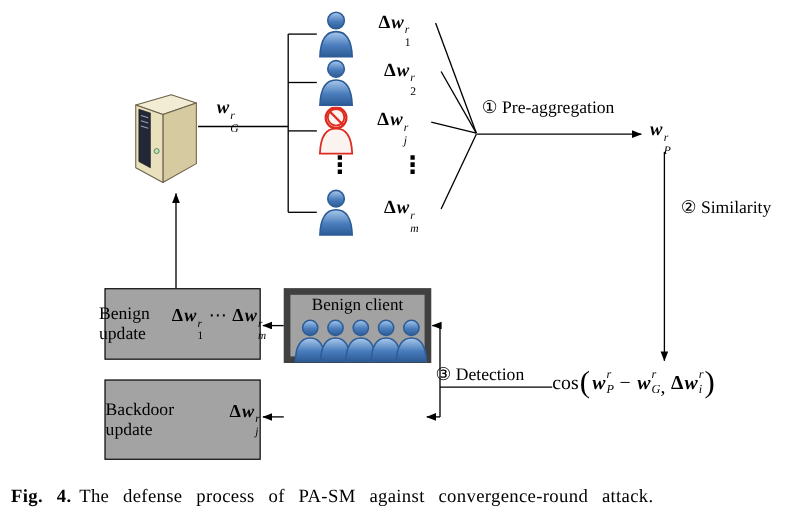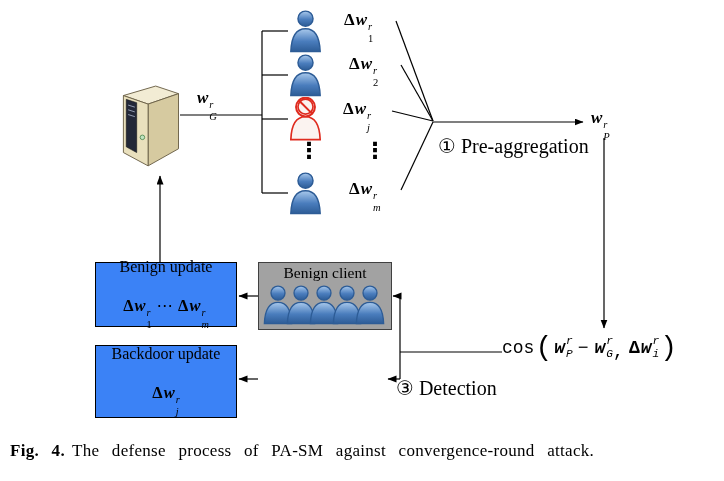--- a/index.html
+++ b/index.html
@@ -17,36 +17,35 @@
   .d { font-weight:700; }
   .w { font-weight:700; font-style:italic; margin-left:1px; }
   .ss {
     display:inline-flex; flex-direction:column; align-items:flex-start;
     font-size:0.62em; line-height:1.05; vertical-align:-0.45em; margin-left:1px; font-weight:400;
   }
   .ss .sup { font-style:italic; }
   .ss .sub { font-style:italic; margin-top:1px; }
   .ss .sub.up { font-style:normal; }
   .steplabel {
-    position:absolute; z-index:3; font-size:20px;
+    position:absolute; z-index:3; font-size:16px;
     font-family:"Liberation Serif","DejaVu Serif","DejaVu Sans",serif;
-    margin-top:46px;
   }
   .vdots {
     position:absolute; z-index:3; font-size:22px; font-weight:700; line-height:1;
     font-family:"DejaVu Sans","DejaVu Serif",sans-serif;
   }
   .gbox {
     position:absolute; z-index:2; background:var(--box_gray,#a2a2a2);
-    border:1px solid #404040; text-align:center;
+    border:6px solid #404040; text-align:center;
   }
   .gbox .title { font-size:15.5px; margin-top:1px; }
   .wbox {
-    position:absolute; z-index:2; background:#3b82f6; border:1px solid #000;
-    display:flex; flex-direction:column; align-items:center; justify-content:center; gap:20px;
+    position:absolute; z-index:2; background:#a3a3a3; border:1px solid #000;
+    display:flex; align-items:center; justify-content:center; gap:20px;
   }
   .wbox .title { font-size:16px; }
   .mline { font-size:16.5px; white-space:nowrap; }
   .cdots { margin:0 5px; font-family:"DejaVu Sans","DejaVu Serif",sans-serif; }
   .formula {
     position:absolute; z-index:3; display:flex; align-items:center;
     font-size:18px; white-space:nowrap;
     font-family:"Liberation Serif","DejaVu Serif",serif;
   }
   .formula .paren { font-size:28px; font-weight:400; line-height:1; margin:0 1px; }
@@ -155,31 +154,32 @@
       </span></span>
 
   <span class="m" style="left:349px; top:179px;"><span class="d">Δ</span><span class="w">w</span><span class="ss">
         <span class="sup">r</span>
         <span class="sub">m</span>
       </span></span>
 
   <div class="steplabel" style="left:438px; top:88px;">① Pre-aggregation</div>
 
   <div class="steplabel" style="left:602px; top:180px; width:116px; text-align:center; line-height:20px;">
+    <div>② Similarity</div>
   </div>
 
   <div class="steplabel" style="left:396px; top:330px;">③ Detection</div>
 
 
   <span class="m" style="left:590px; top:108px;"><span class="w">w</span><span class="ss">
         <span class="sup">r</span>
         <span class="sub">P</span>
       </span></span>
 
-  <div class="formula" style="left:502px; top:334px;font-family:Liberation Mono, monospace;">
+  <div class="formula" style="left:502px; top:334px;">
     <span class="fn">cos</span>
       <span class="paren">(</span>
       <span class="w">w</span>
       <span class="ss">
         <span class="sup">r</span>
         <span class="sub">P</span>
       </span>
       <span class="op">−</span>
       <span class="w">w</span>
       <span class="ss">

